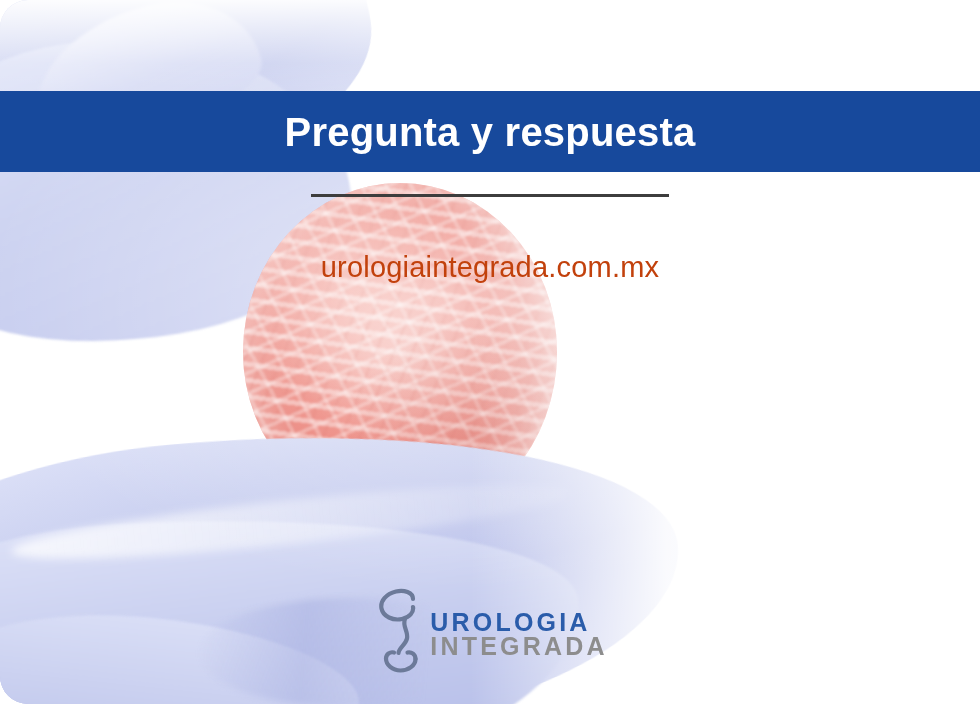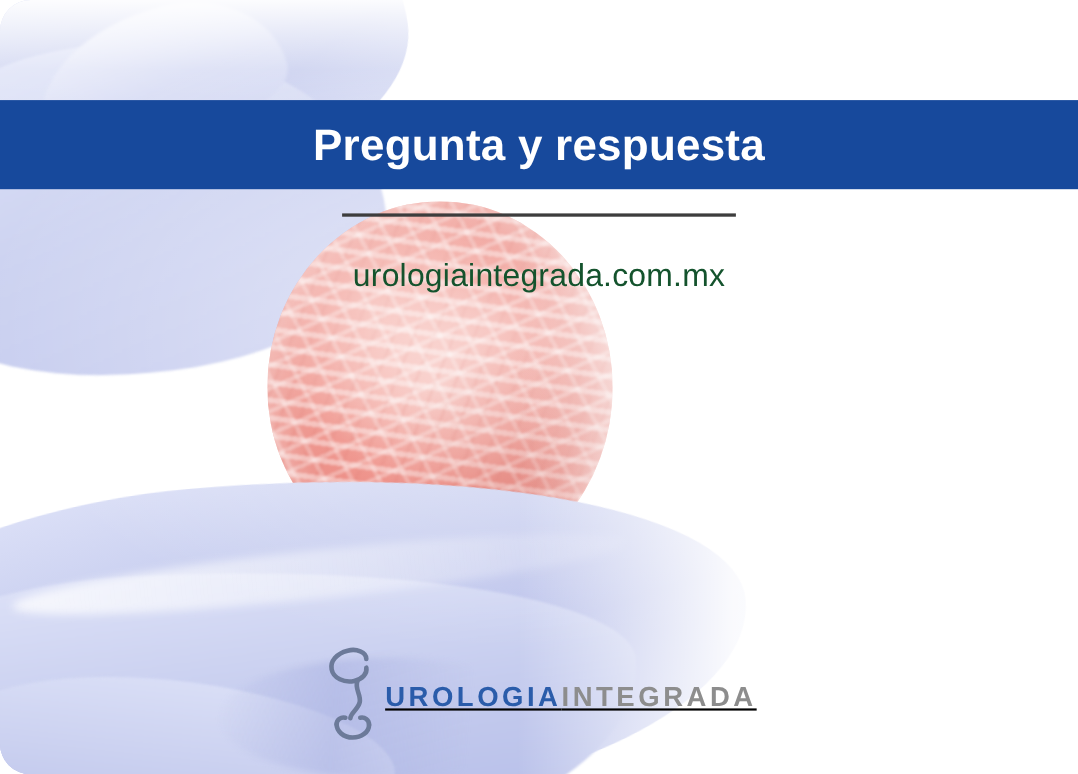--- a/index.html
+++ b/index.html
@@ -226,23 +226,23 @@
     margin: 0;
     padding-top: 34px;
     color: #1f1f1f;
     font-size: 37px;
     font-weight: bold;
     line-height: 1.1;
     letter-spacing: 0.2px;
   }
 
   .website {
-    margin: 0;
+    margin: 16px;
     padding-top: 38px;
-    color: #14532d;
+    color: #c2410c;
     font-size: 29px;
     font-weight: 300;
     letter-spacing: 0.2px;
   }
 
   
   .logo {
     position: absolute;
     left: 0;
     top: 588px;
@@ -252,25 +252,24 @@
     justify-content: center;
     gap: 2px;
   }
   .logo-mark {
     width: 62px;
     height: 86px;
     flex: 0 0 auto;
   }
   .logo-words {
     display: flex;
-    flex-direction: row;
+    flex-direction: column;
     line-height: 0.98;
     margin-left: -6px;
     margin-top: 6px;
-    text-decoration: underline;
   }
   .logo-top {
     color: #2a5caa;
     font-size: 25px;
     font-weight: bold;
     letter-spacing: 3.2px;
   }
   .logo-bottom {
     color: #8d8d8d;
     font-size: 25px;

